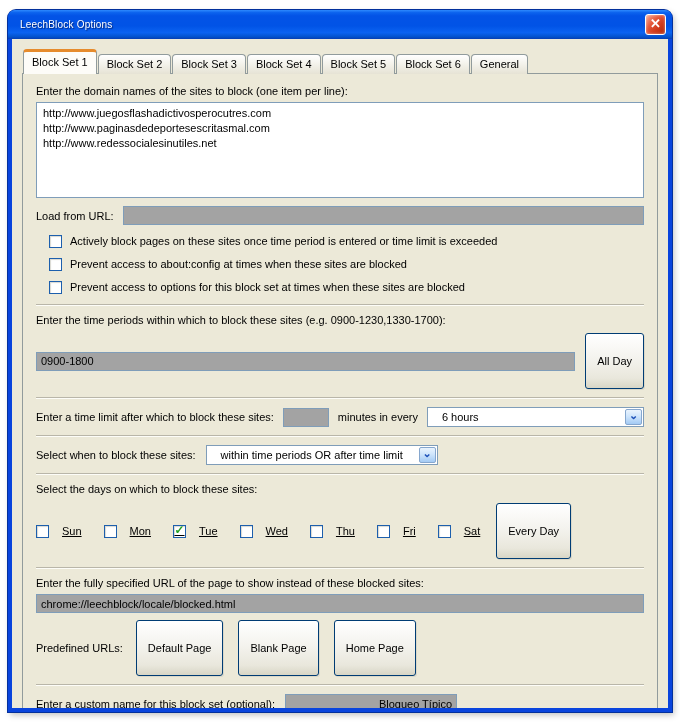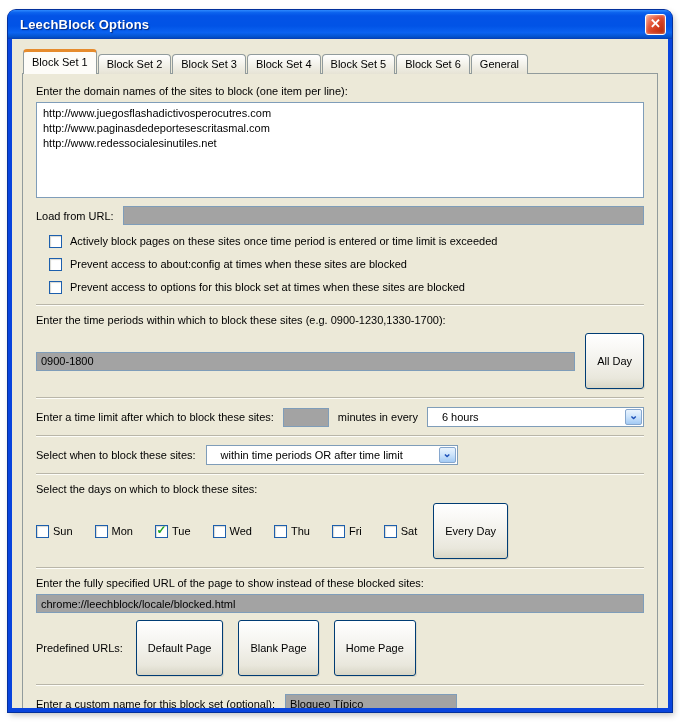--- a/index.html
+++ b/index.html
@@ -15,21 +15,21 @@
     padding:0 4px 4px;
     box-shadow:0 0 0 1px #03309c, 2px 3px 6px rgba(0,0,0,.25);
     display:flex; flex-direction:column;
   }
   .titlebar {
     height:29px; flex:0 0 29px; border-radius:7px 7px 0 0; margin:0 -4px;
     background:linear-gradient(180deg,#2E8AFE 0%,#0C63EE 9%,#0353E6 20%,#0153E6 55%,#0B63F1 78%,#0353CE 92%,#063EB2 100%);
     display:flex; align-items:center; padding:0 6px 0 12px;
   }
   .title {
-    flex:1; color:#fff; font-weight:bold; font-size:13px;
+    flex:1; color:#fff; font-weight:normal; font-size:10px;
     text-shadow:1px 1px 1px rgba(0,10,60,.65); letter-spacing:.2px;
   }
   .close-btn {
     width:21px; height:21px; border:1px solid #fff; border-radius:3px;
     background:linear-gradient(135deg,#F5A894 0%,#E4573A 38%,#D03A1C 65%,#AE2505 100%);
     color:#fff; font-weight:bold; font-size:13px; line-height:18px; text-align:center;
     box-shadow:inset 0 0 3px rgba(255,255,255,.55); cursor:pointer;
   }
   .content {
     flex:1; background:#ECE9D8; display:flex; flex-direction:column;
@@ -87,21 +87,21 @@
   .select .value { flex:1; padding-right:4px; }
   .arrow-btn {
     width:17px; align-self:stretch; margin:1px; border-radius:2px;
     border:1px solid #86A7CE;
     background:linear-gradient(180deg,#EAF4FE 0%,#CBE3FB 50%,#A3CAF4 100%);
     display:flex; align-items:center; justify-content:center;
     color:#1C50B8; font-weight:bold; font-size:11px;
   }
   .arrow-btn span { transform:translateY(-2px); }
   .days-row { display:flex; align-items:center; margin:8px 0 2px; }
-  .day { display:flex; align-items:center; gap:4px; margin-right:22px; }
+  .day { display:flex; align-items:center; gap:13px; margin-right:22px;text-decoration:underline; }
   .small-input { width:46px; margin:0 9px; }
   .footer { flex:0 0 auto; display:flex; justify-content:flex-end; gap:10px; padding:10px 12px 4px; }
   .footer .btn { min-width:72px; text-align:center; }
   .predef-btns { display:flex; gap:15px; margin-left:13px; }
 </style>
 </head>
 <body>
 
 <div class="window">
   <div class="titlebar">
@@ -165,21 +165,21 @@
           <span class="arrow-btn">
               <span>⌄</span>
             </span>
         </div>
       </div>
 
       <div class="sep"></div>
 
       <div class="row">
         <span style="margin-right:10px;">Select when to block these sites:</span>
-        <div class="select" style="width:252px;">
+        <div class="select" style="width:232px;">
           <span class="value">within time periods OR after time limit</span>
           <span class="arrow-btn">
               <span>⌄</span>
             </span>
         </div>
       </div>
 
       <div class="sep"></div>
 
       <div class="lbl">Select the days on which to block these sites:</div>
@@ -228,21 +228,21 @@
           <button class="btn">Default Page</button>
           <button class="btn">Blank Page</button>
           <button class="btn">Home Page</button>
         </span>
       </div>
 
       <div class="sep"></div>
 
       <div class="row" style="margin-bottom:2px;">
         <span style="margin-right:10px;">Enter a custom name for this block set (optional):</span>
-        <input class="txt" style="width: 172px;" value="Bloqueo Típico">
+        <input class="txt" style="width: 172px; text-align: right;" value="Bloqueo Típico">
       </div>
 
     </div>
 
     <div class="footer">
       <button class="btn default">Aceptar</button>
       <button class="btn">Cancelar</button>
     </div>
 
   </div>

